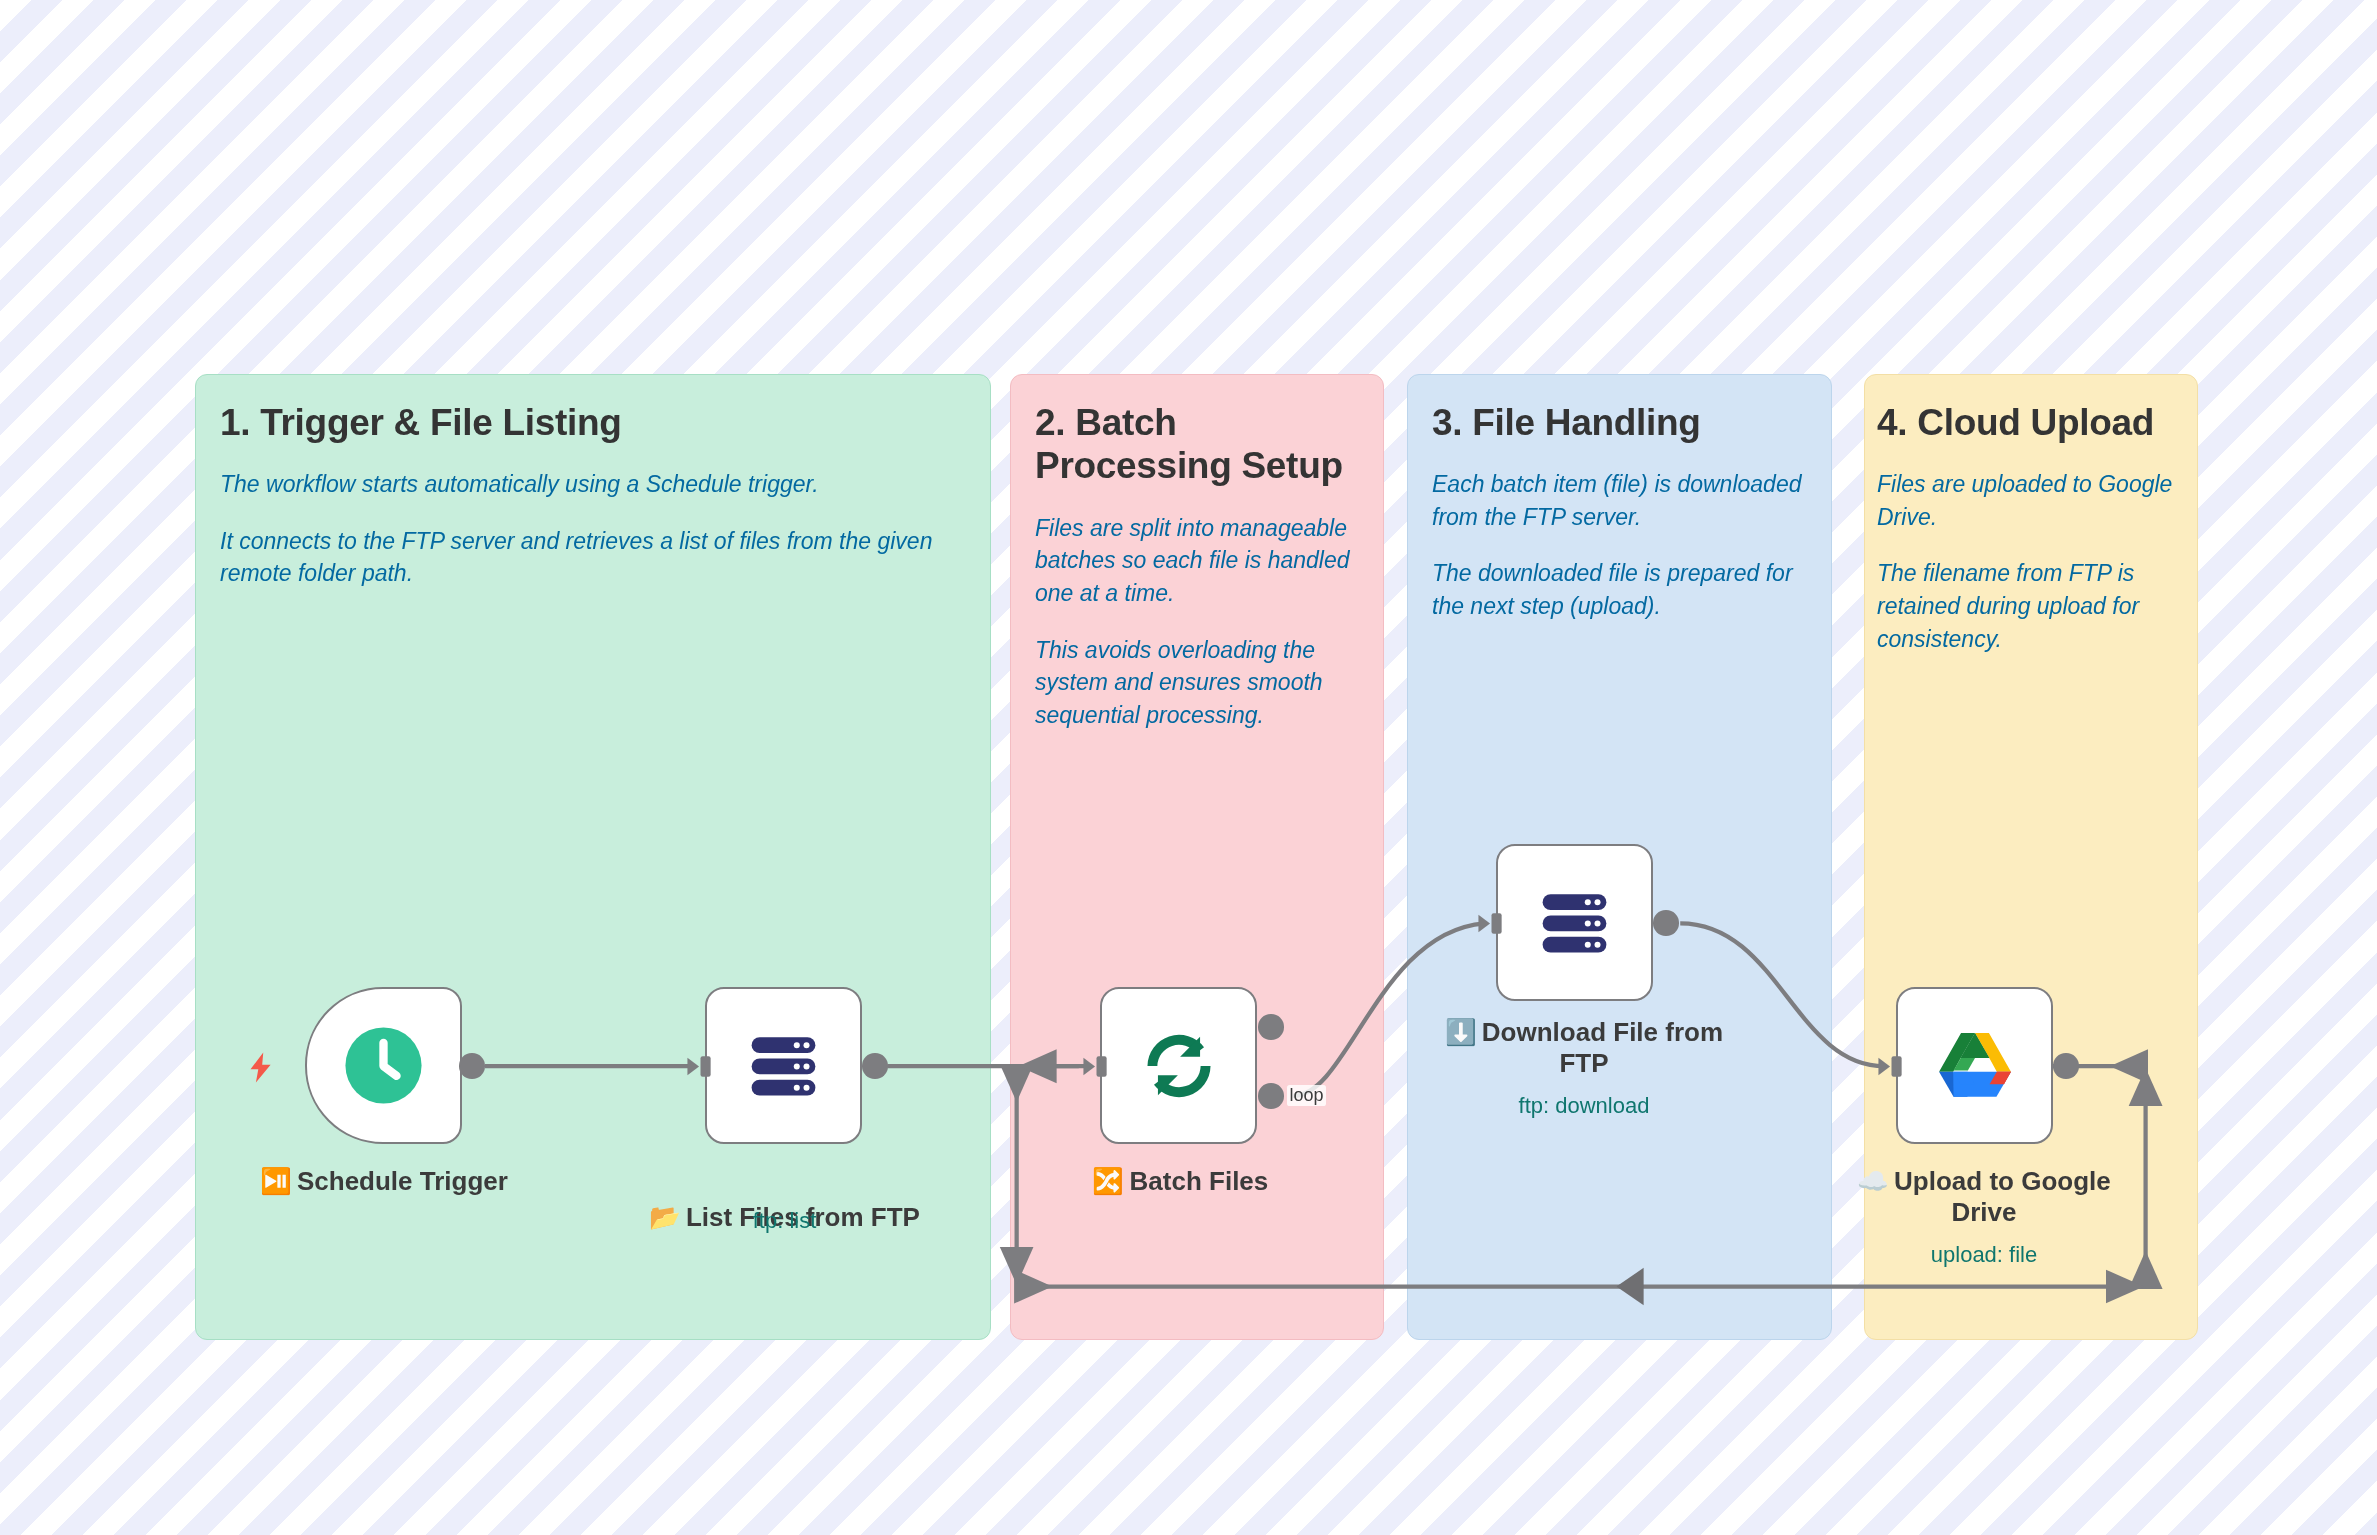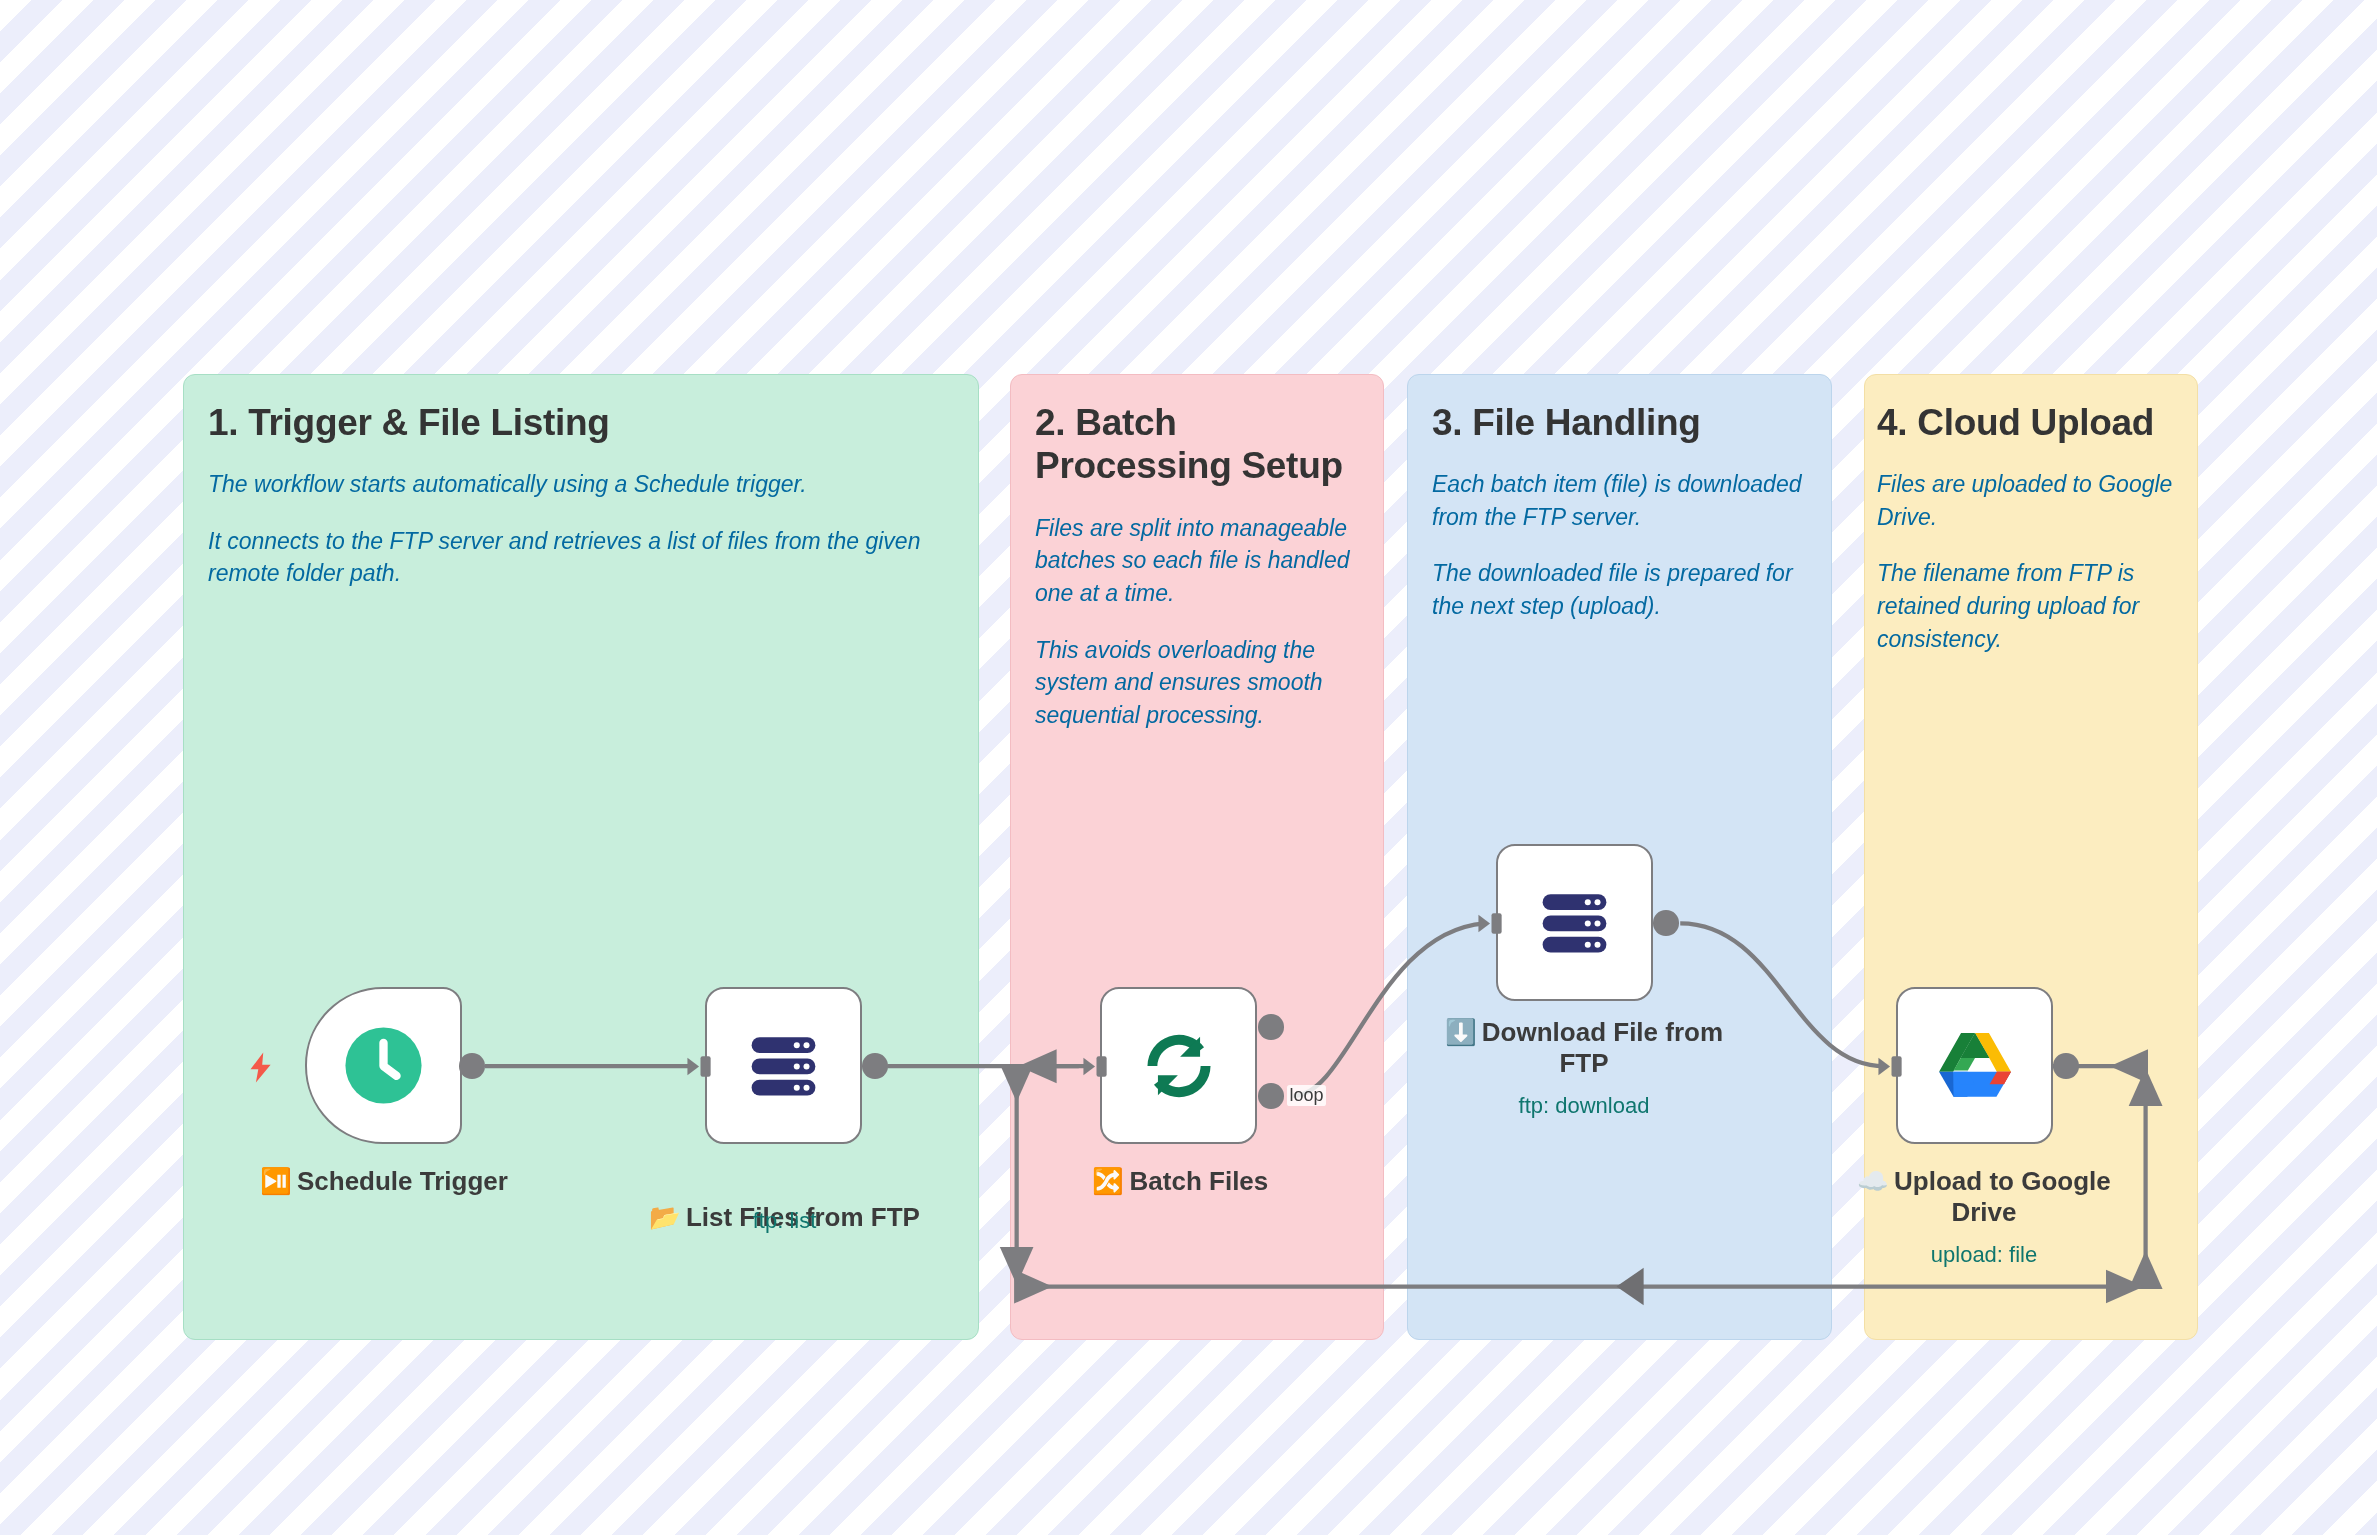--- a/index.html
+++ b/index.html
@@ -48,21 +48,21 @@
     margin-bottom: 24px;
   }
   .note-body p {
     font-size: 23px;
     font-style: italic;
     line-height: 1.42;
     color: #0369a1;
     margin-bottom: 24px;
   }
 
-  #note-1 { left: 183px;  top: 374px;  width: 796px;  height: 966px;
+  #note-1 { left: 195px;  top: 374px;  width: 796px;  height: 966px;
             background: #c8eedc; border-color: #a7dfc5; }
   #note-2 { left: 1010px; top: 374px;  width: 374px;  height: 966px;
             background: #fbd2d6; border-color: #f3bcc2; }
   #note-3 { left: 1407px; top: 374px;  width: 425px;  height: 966px;
             background: #d3e4f5; border-color: #bcd5ec; }
   #note-4 { left: 1864px; top: 374px;  width: 334px;  height: 966px;
             background: #fcedc0; border-color: #f3dfa6; padding-left: 12px; }
 
   
   #wires { position: absolute; left: 0; top: 0; width: 2377px; height: 1536px; }

